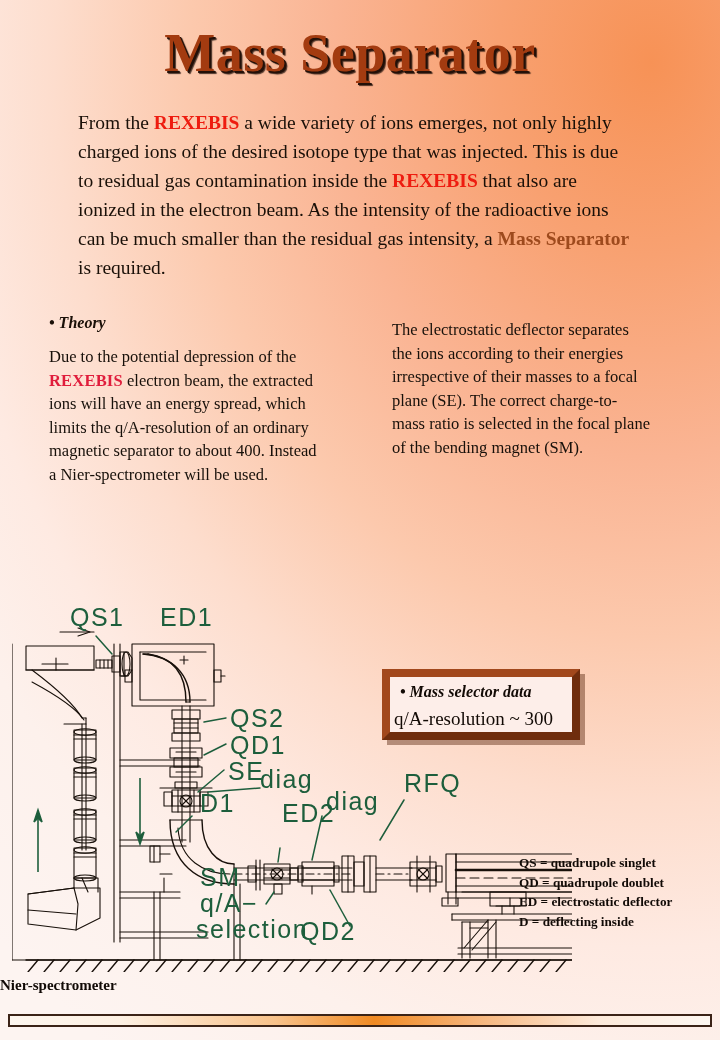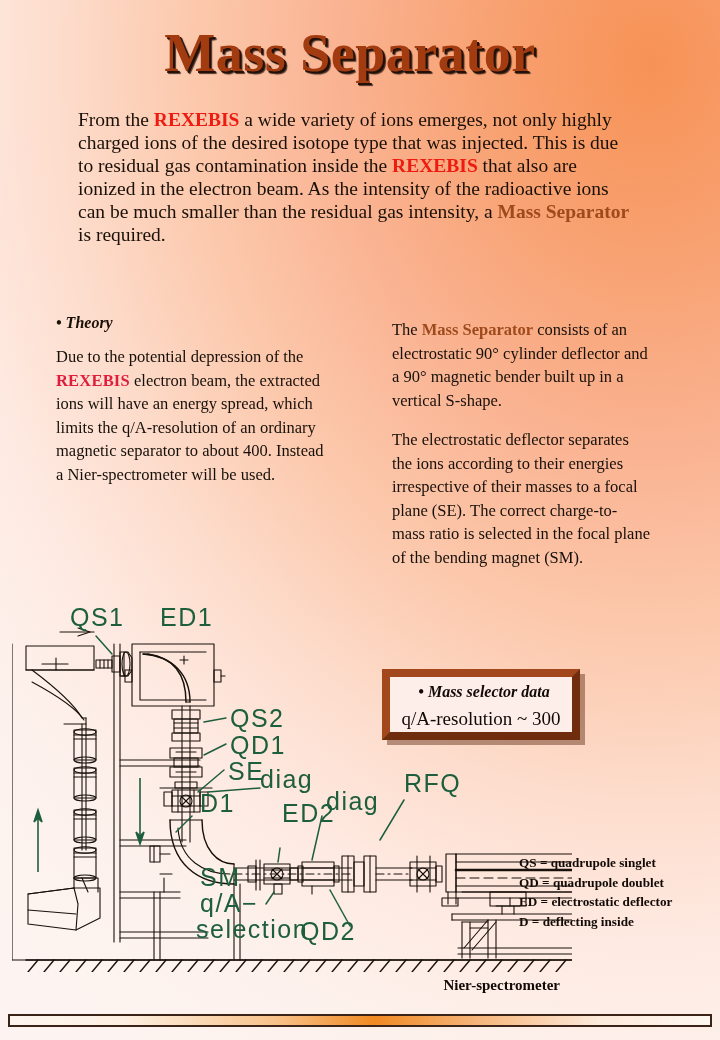--- a/index.html
+++ b/index.html
@@ -48,37 +48,37 @@
     line-height: 1;
   }
 
   
   #intro {
     position: absolute;
     left: 78px;
     top: 108px;
     width: 560px;
     font-size: 19.5px;
-    line-height: 23px;
+    line-height: 29px;
     color: #1a1008;
     text-align: left;
   }
   .rexebis {
     color: #ee1c10;
     font-weight: 700;
   }
   .massep {
     color: #9e4a1d;
     font-weight: 700;
   }
 
   
   #col-left {
     position: absolute;
-    left: 56px;
+    left: 49px;
     top: 314px;
     width: 268px;
   }
   #theory-head {
     font-size: 16px;
     font-weight: 700;
     font-style: italic;
     color: #1a1008;
     margin-bottom: 13px;
   }
@@ -116,21 +116,20 @@
     height: 71px;
     background: #fdeee9;
     border: 8px solid #8a3a13;
     border-top-color: #a2481c;
     border-left-color: #a2481c;
     border-right-color: #6f2d0d;
     border-bottom-color: #6f2d0d;
     box-shadow: 5px 5px 0 rgba(90,40,16,0.45);
     padding: 5px 4px 4px 10px;
     box-sizing: border-box;
-    text-align: center;
   }
   #selector-title {
     font-size: 16px;
     font-weight: 700;
     font-style: italic;
     color: #120a05;
     line-height: 20px;
   }
   #selector-value {
     font-size: 19px;
@@ -151,21 +150,21 @@
     color: #110a06;
     white-space: nowrap;
   }
 
   
   #caption {
     position: absolute;
     left: 0;
     top: 977px;
     width: 560px;
-    text-align: right;
+    text-align: left;
     font-size: 15px;
     font-weight: 700;
     color: #110a06;
   }
 
   
   #bottom-bar {
     position: absolute;
     left: 8px;
     top: 1014px;
@@ -205,21 +204,20 @@
   </div>
 
   <div id="col-left">
     <div id="theory-head">• Theory</div>
     <div id="theory-body">
       <span>Due to the potential depression of the </span><span class="rexebis-sm">REXEBIS</span><span> electron beam, the extracted ions will have an energy spread, which limits the q/A-resolution of an ordinary magnetic separator to about 400. Instead a Nier-spectrometer will be used.</span>
     </div>
   </div>
 
   <div id="col-right">
-    <p><span>The </span><span class="massep">Mass Separator</span><span> consists of an electrostatic 90° cylinder deflector and a 90° magnetic bender built up in a vertical S-shape.</span></p>
     <p>The electrostatic deflector separates the ions according to their energies irrespective of their masses to a focal plane (SE). The correct charge-to-mass ratio is selected in the focal plane of the bending magnet (SM).</p>
   </div>
 
   <div id="selector-box">
     <div id="selector-title">• Mass selector data</div>
     <div id="selector-value">q/A-resolution ~ 300</div>
   </div>
 
   <div id="legend">
     <div>QS = quadrupole singlet</div>

